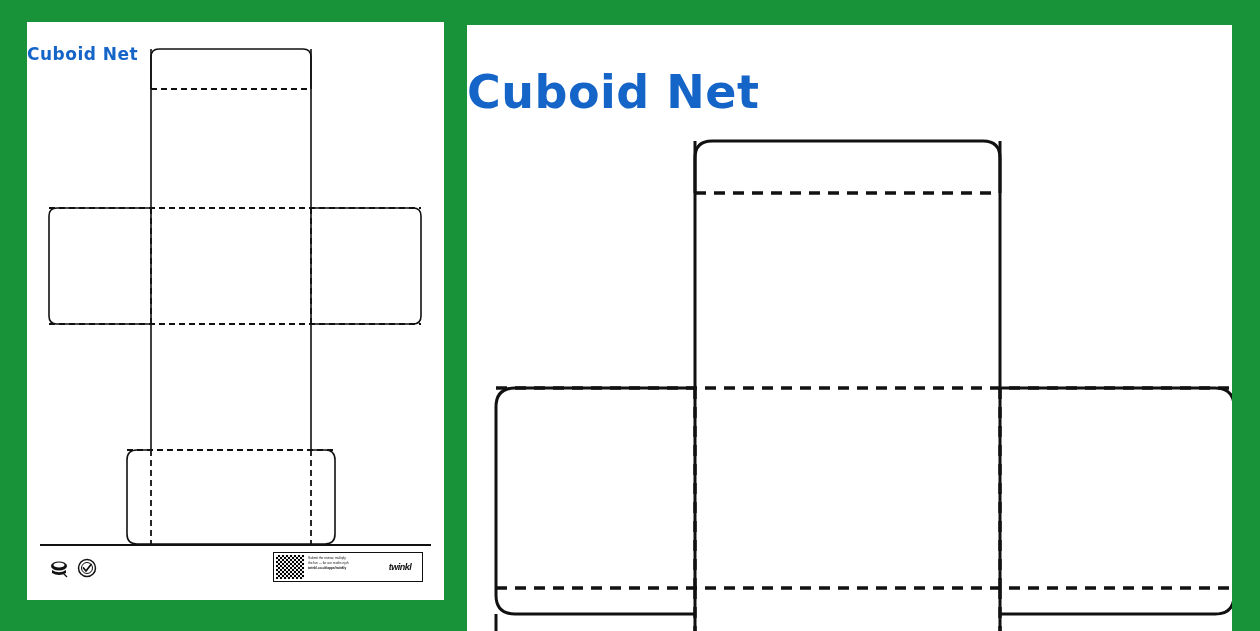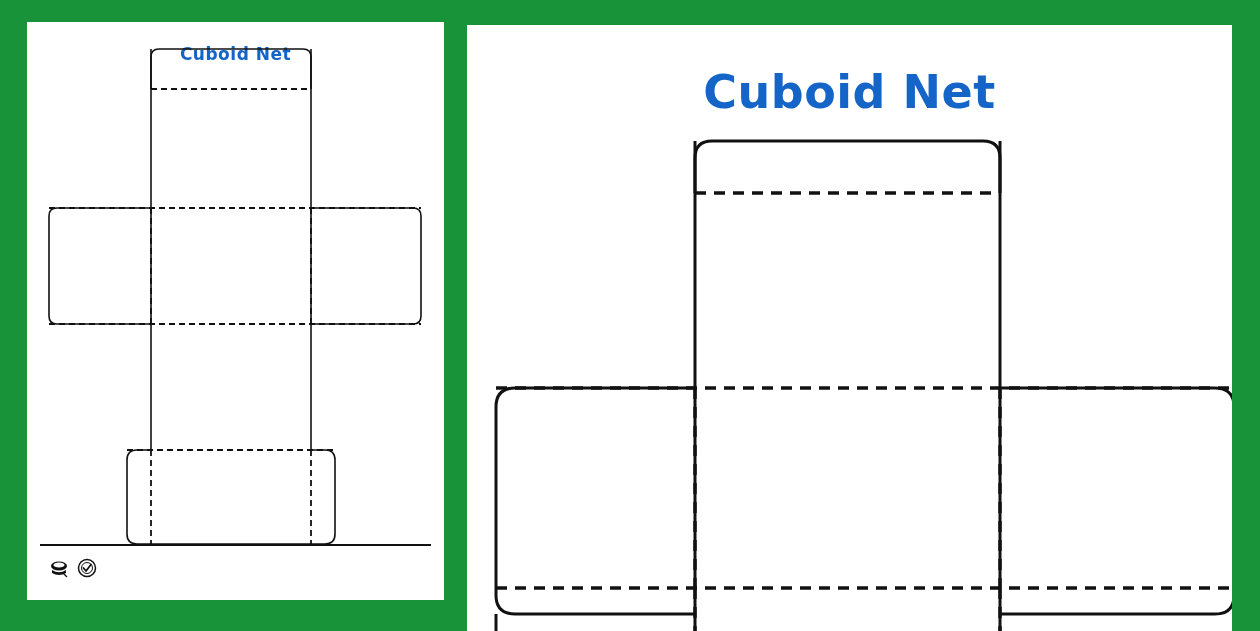--- a/index.html
+++ b/index.html
@@ -22,21 +22,21 @@
   }
   #main-sheet {
     left: 467px; top: 25px;
     width: 765px; height: 620px;
   }
 
   
   .title {
     position: absolute;
     width: 100%;
-    text-align: center;
+    text-align: left;
     color: #1565c8;
     font-weight: bold;
     letter-spacing: 0.5px;
     font-family: "DejaVu Sans", sans-serif;
   }
   #thumb-title {
     top: 22px;
     font-size: 17px;
   }
   #main-title {
@@ -158,20 +158,29 @@
       <path d="M6 24 q14 9 28 0 l0 6 q-14 8 -28 0 z" fill="#111"></path>
       <path d="M28 30 l8 8" stroke="#111" stroke-width="2.5" fill="none"></path>
     </svg>
 
     <svg class="badge" id="badge-check" viewBox="0 0 40 40">
       <circle cx="20" cy="20" r="17" fill="none" stroke="#111" stroke-width="3"></circle>
       <circle cx="20" cy="20" r="11" fill="none" stroke="#111" stroke-width="2"></circle>
       <path d="M13 20 l5 6 l10 -13" stroke="#111" stroke-width="3.5" fill="none" stroke-linecap="round" stroke-linejoin="round"></path>
     </svg>
 
+    <div id="footer-strip">
+      <div id="qr-block"></div>
+      <div id="strip-text">
+        <div>Submit the review, multiply</div>
+        <div>the fun — for our reaths njuh</div>
+        <div class="b">twinkl.co.uk/apps/twinkly</div>
+      </div>
+      <div id="strip-logo">twinkl</div>
+    </div>
   </div>
 </div>
 
 <div class="sheet" id="main-sheet">
 
   <div class="title" id="main-title" style="color: rgb(21, 101, 200);">Cuboid Net</div>
 
   <svg class="netsvg" id="main-net" width="765" height="620" viewBox="0 0 765 620">
     <g fill="none" stroke="#111111" stroke-width="3" stroke-linecap="butt">
 

